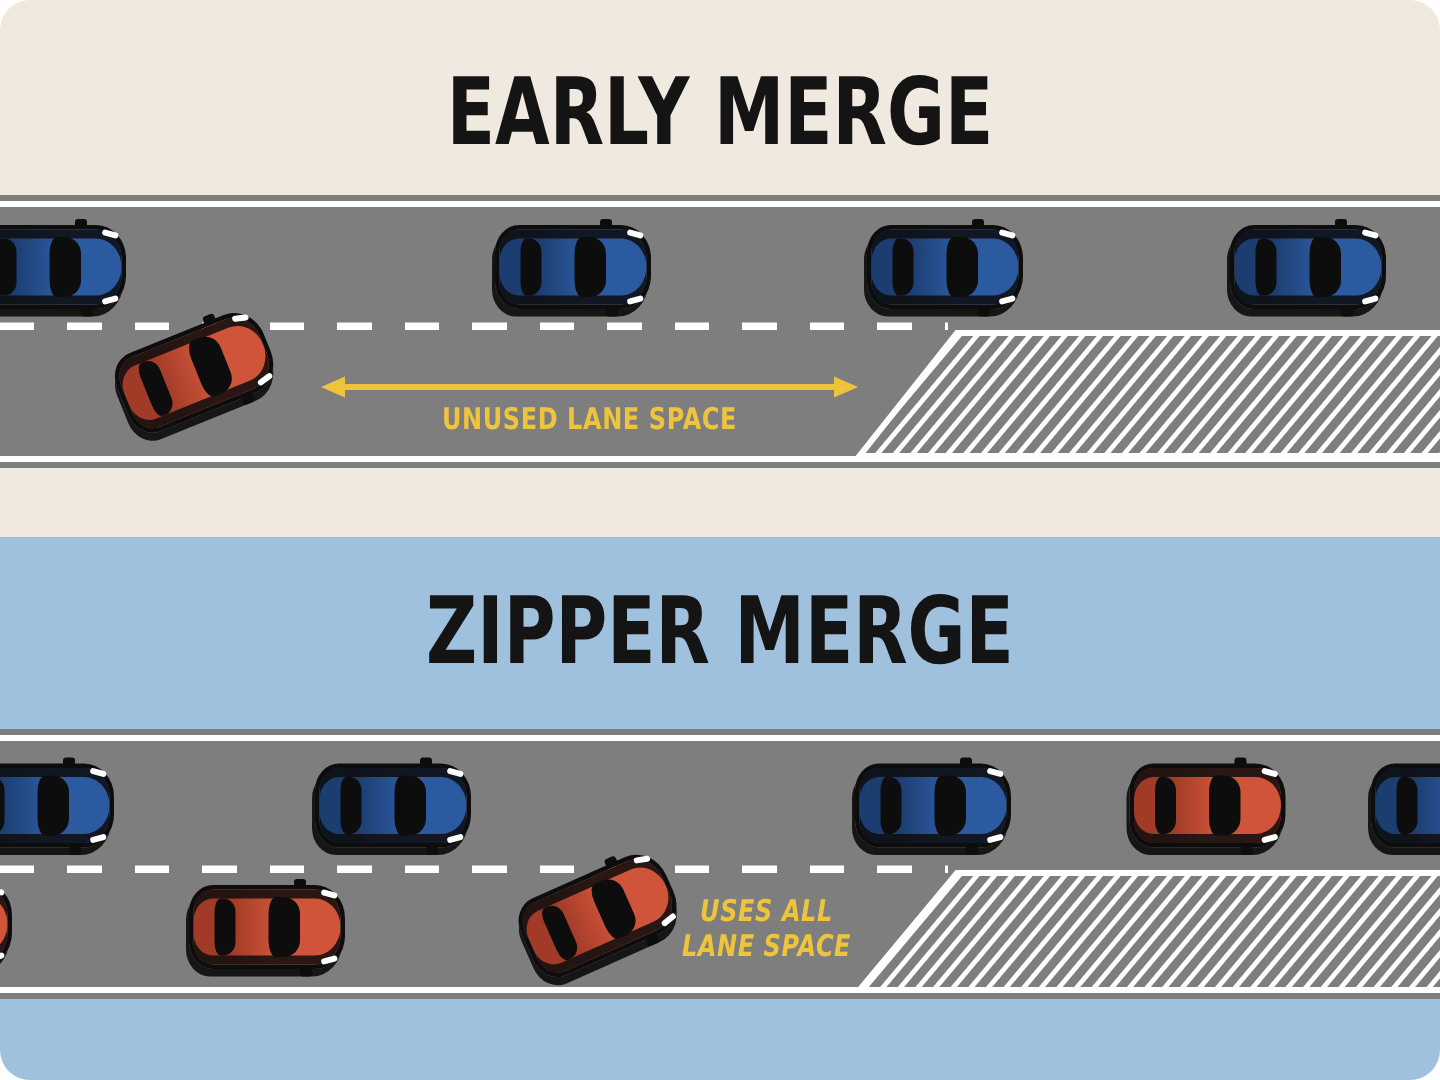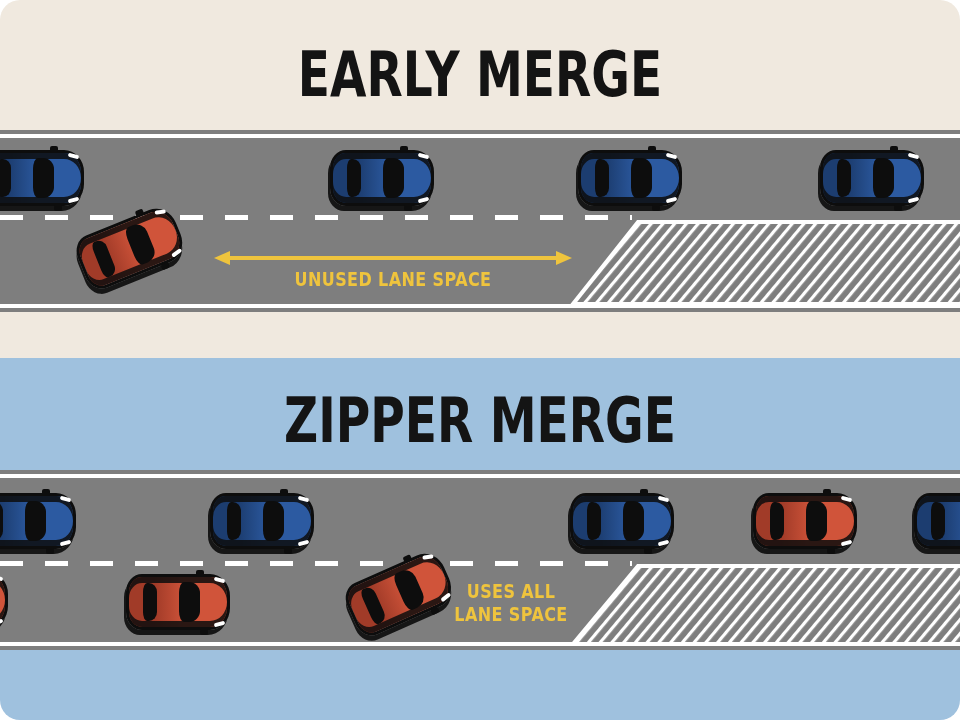--- a/index.html
+++ b/index.html
@@ -15,21 +15,21 @@
   .title{position:absolute;left:0;right:0;margin:0;text-align:center;
          font-family:"DejaVu Sans",sans-serif;font-weight:700;font-size:62px;line-height:1;
          color:var(--title-ink,#141414);transform:scaleX(.76);transform-origin:center;
          letter-spacing:0;white-space:nowrap;}
   .panel-early .title{top:44px;}
   .panel-zipper .title{top:32px;}
 
   
   .road{position:absolute;left:0;width:960px;background:var(--road-gray,#7E7E7E);overflow:hidden;}
   .road-early{top:130px;height:182px;}
-  .road-zipper{top:112px;height:180px;}
+  .road-zipper{top:128px;height:180px;font-style:italic;}
 
   .edge{position:absolute;left:0;right:0;height:4px;background:var(--lane-paint,#FFF);}
   .edge-top{top:4px;}
   .edge-bot{bottom:4px;}
 
   .dashes{position:absolute;left:0;width:632px;height:5px;
           background:repeating-linear-gradient(90deg,var(--lane-paint,#FFF) 0 23px,transparent 23px 45px);}
   .road-early .dashes{top:85px;}
   .road-zipper .dashes{top:91px;}
 

